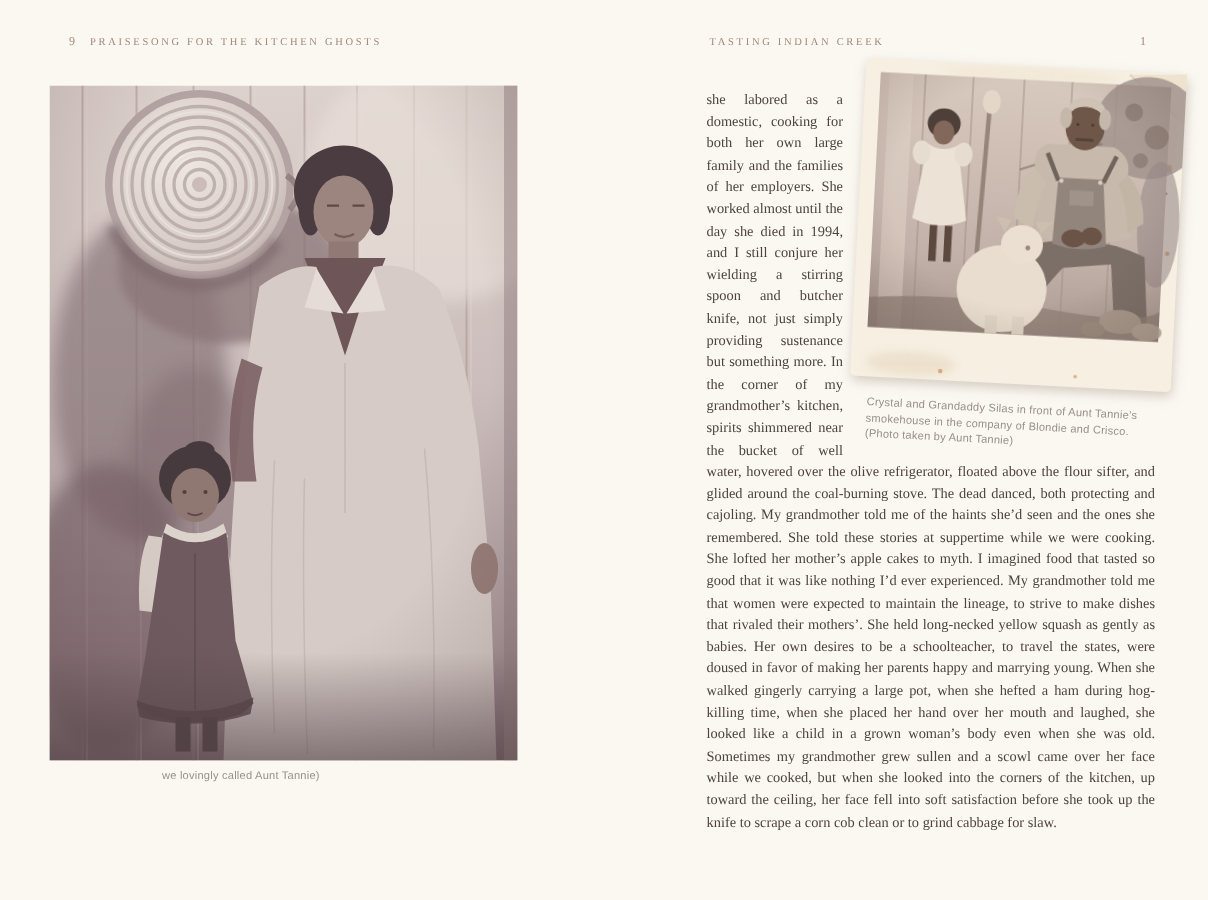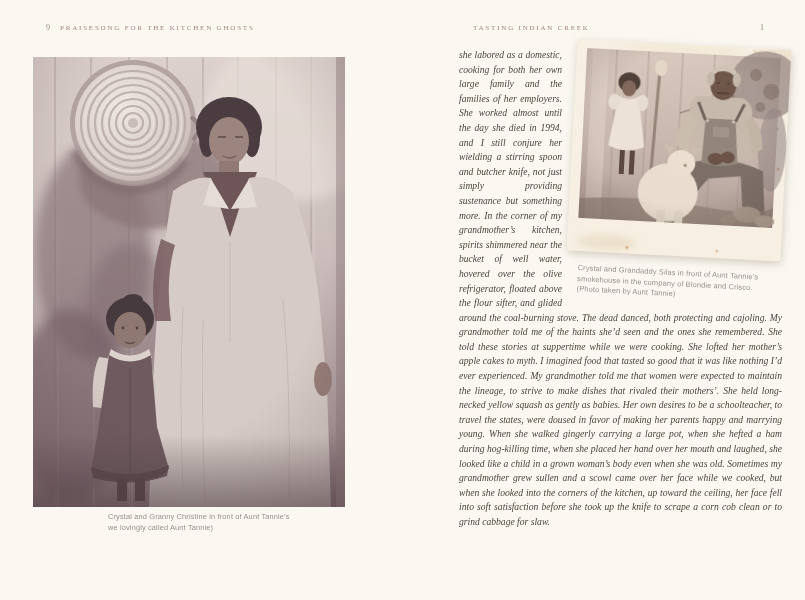--- a/index.html
+++ b/index.html
@@ -34,21 +34,21 @@
     font-family:"Liberation Sans", sans-serif;
     font-size:7.4px;line-height:10.8px;color:#96908a;letter-spacing:.15px;
   }
 
   
   .textcol{
     position:absolute;left:455px;top:44px;width:331px;
     font-size:9.6px;line-height:14.6px;color:#4d443b;
     text-align:justify;
   }
-  .textcol p{margin:4px;font-style:italic;}
+  .textcol p{margin:16px;}
   .figure-float{
     float:right;width:218px;margin:0 0 8px 6px;
   }
   .polaroid{
     width:214px;height:212px;margin-left:4px;
     transform:rotate(3deg);transform-origin:50% 50%;
   }
   .polaroid svg{display:block;filter:drop-shadow(1px 3px 4px rgba(120,100,80,.30)) blur(.25px);}
   .caption-right{
     margin:7px 0 0 10px;
@@ -165,21 +165,20 @@
           <rect x="102" y="421" width="10" height="23" fill="#564547"></rect>
         </g>
 
         <rect x="0" y="378" width="312" height="72" fill="url(#lground)"></rect>
         <rect x="303" y="0" width="9" height="450" fill="#8d797c" opacity="0.45"></rect>
         <rect x="0" y="0" width="312" height="450" fill="url(#lvign)"></rect>
       </svg>
     </figure>
 
     <figcaption class="caption-left">
-      <div>Crystal and Granny Christine in front of Aunt Tannie’s</div>
       <div>we lovingly called Aunt Tannie)</div>
     </figcaption>
   </section>
 
   <section>
     <span class="runhead runhead-right">TASTING INDIAN CREEK</span>
     <span class="folio folio-right">1</span>
 
     <div class="textcol">
       <div class="figure-float">

